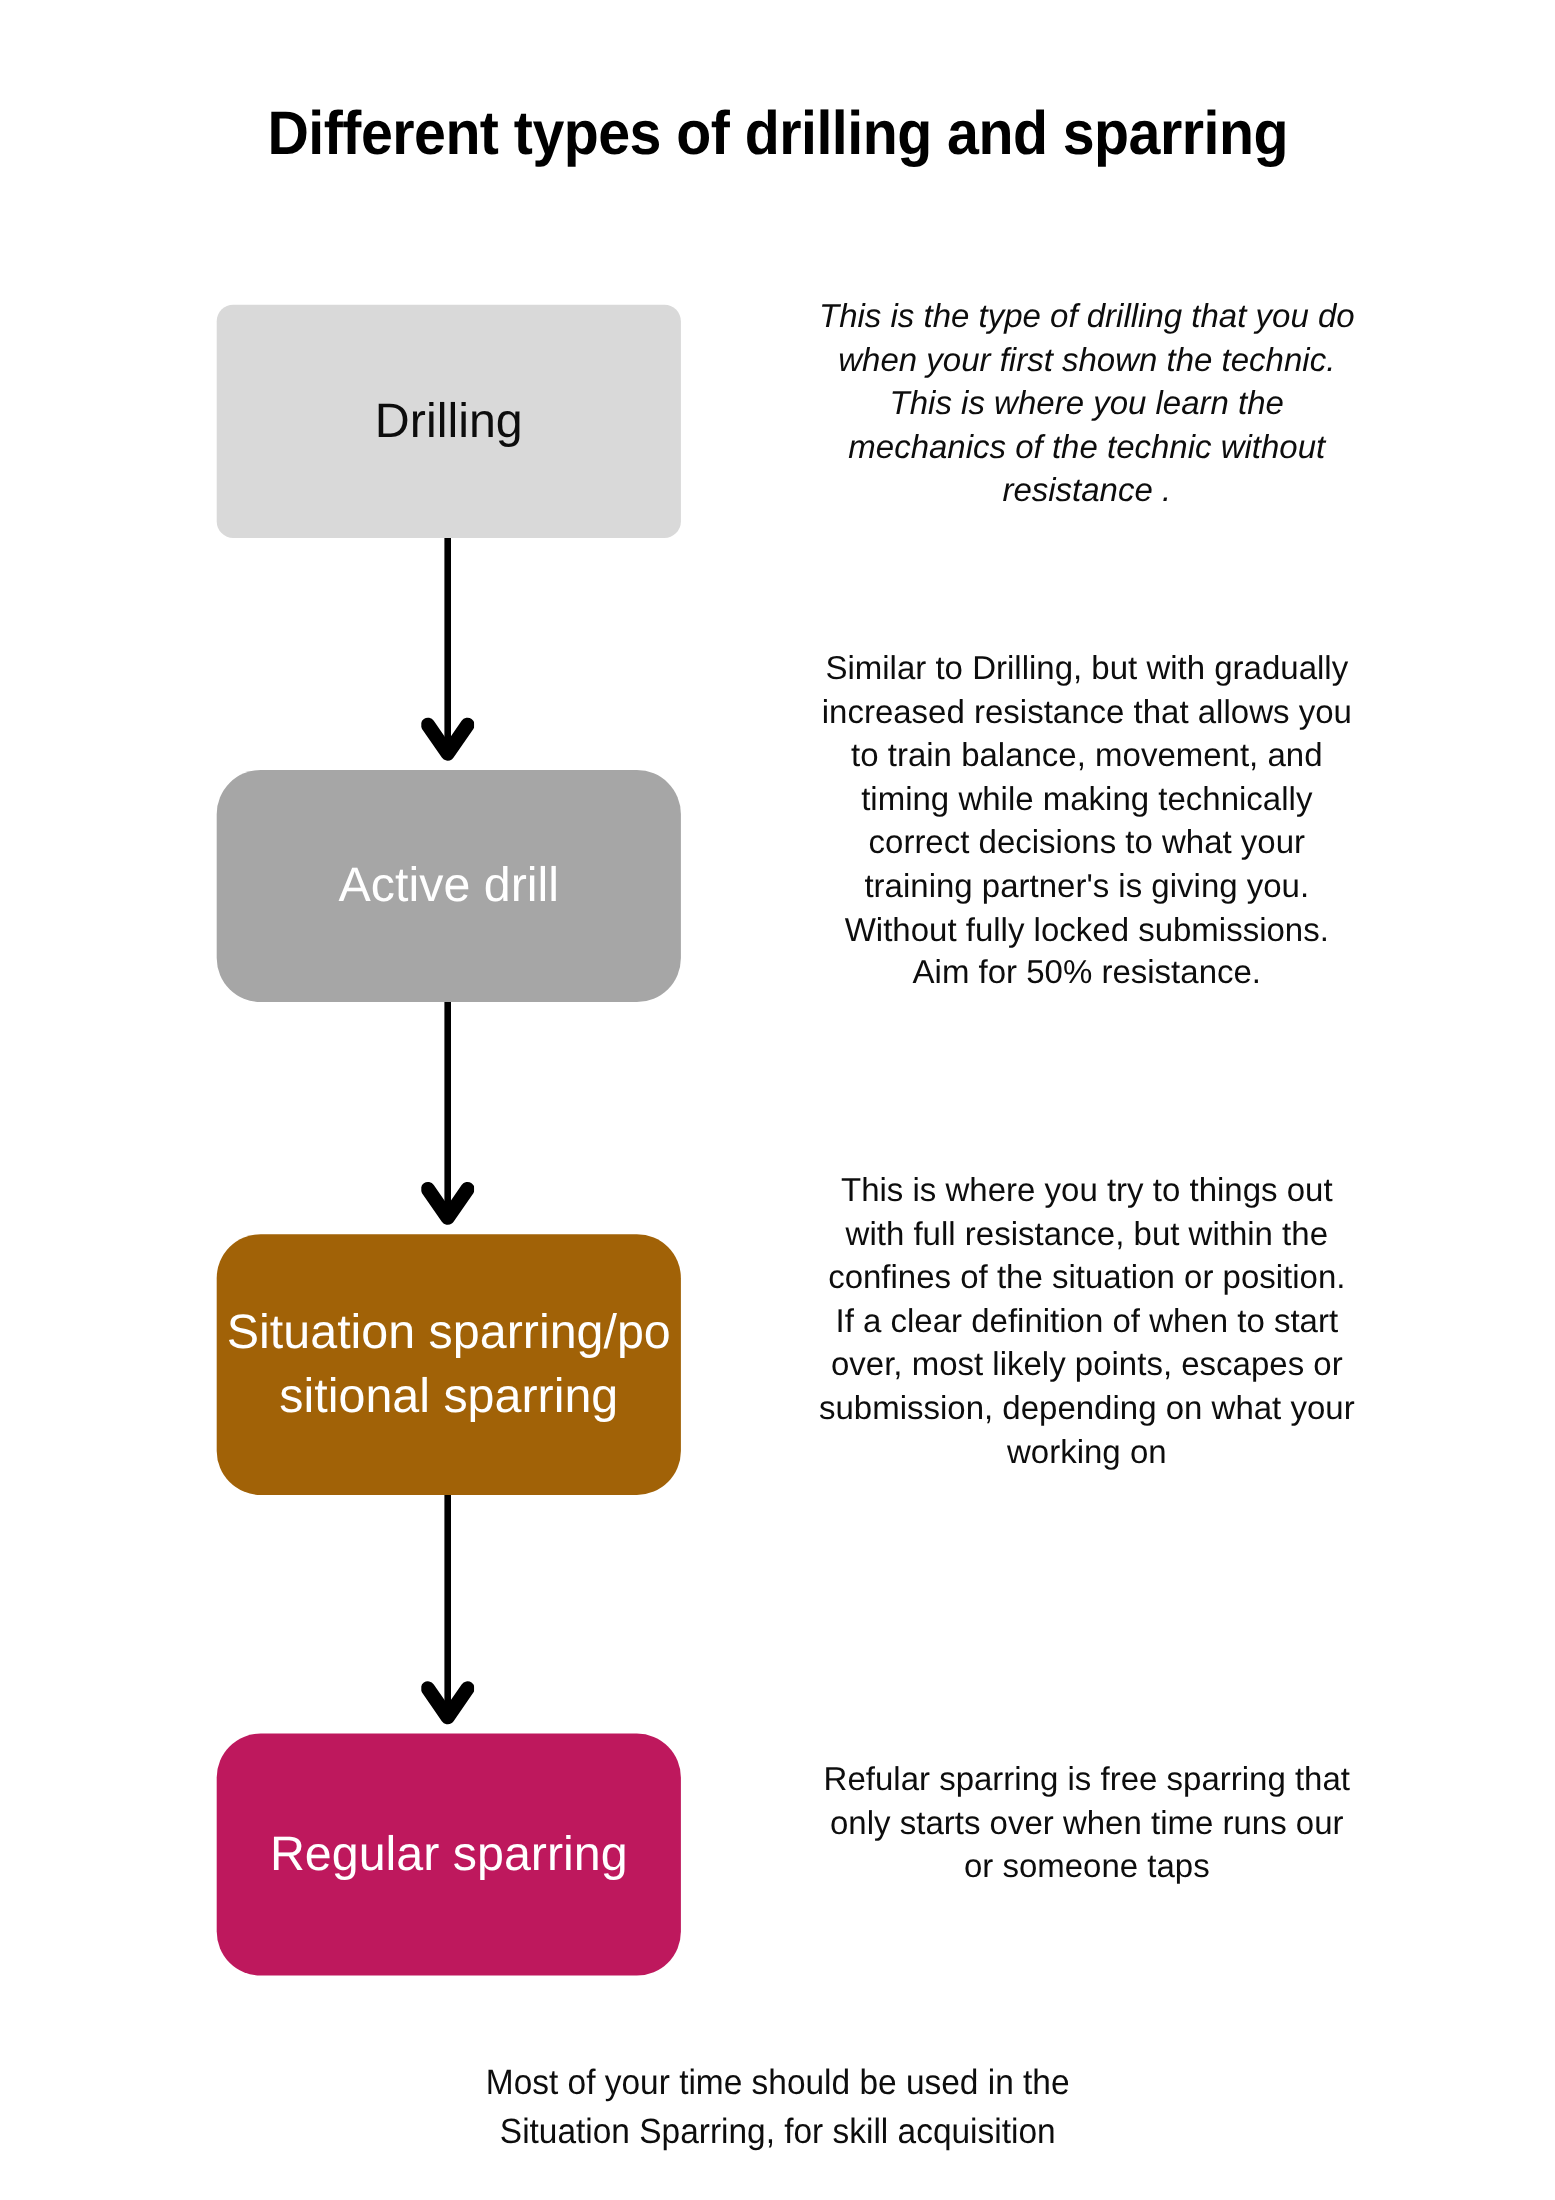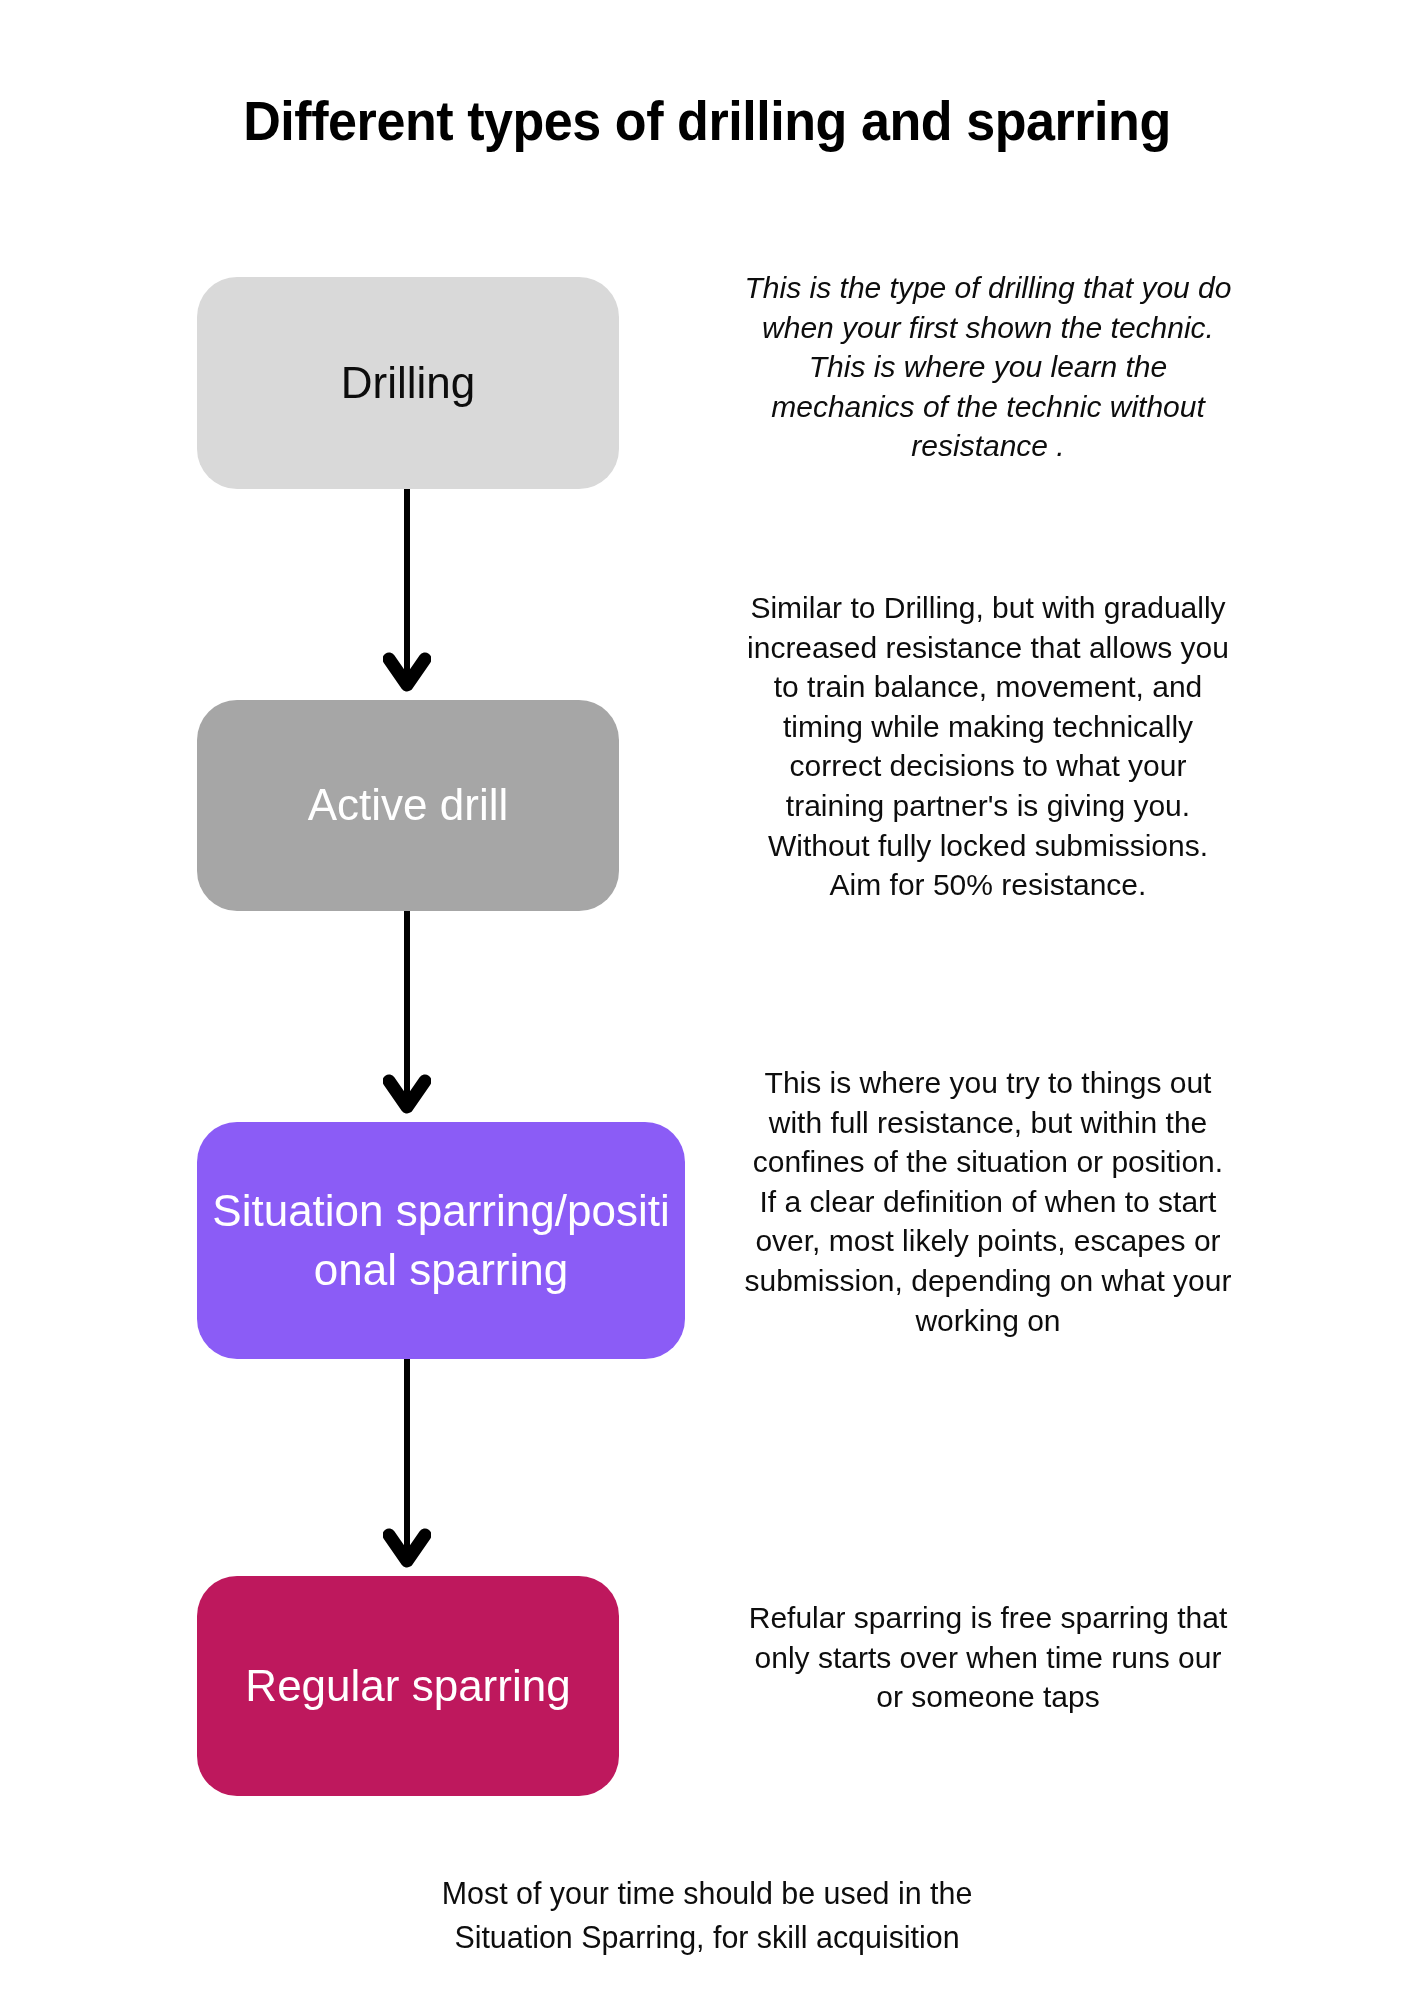--- a/index.html
+++ b/index.html
@@ -61,20 +61,21 @@
     padding: 0 4px;
     box-sizing: border-box;
   }
 
   #box-drilling {
     left: 197px;
     top: 277px;
     width: 422px;
     height: 212px;
     background: #d9d9d9;
+    border-radius: 15px;
   }
   #box-drilling .flow-box-label {
     color: #0d0d0d;
     font-size: 44px;
   }
 
   #box-active-drill {
     left: 197px;
     top: 700px;
     width: 422px;
@@ -83,23 +84,23 @@
     text-align: center;
   }
   #box-active-drill .flow-box-label {
     color: #ffffff;
     font-size: 44px;
   }
 
   #box-situation {
     left: 197px;
     top: 1122px;
-    width: 488px;
+    width: 422px;
     height: 237px;
-    background: #8b5cf6;
+    background: #a16207;
   }
   #box-situation .flow-box-label {
     color: #ffffff;
     font-size: 44px;
     line-height: 1.32;
   }
 
   #box-regular {
     left: 197px;
     top: 1576px;

